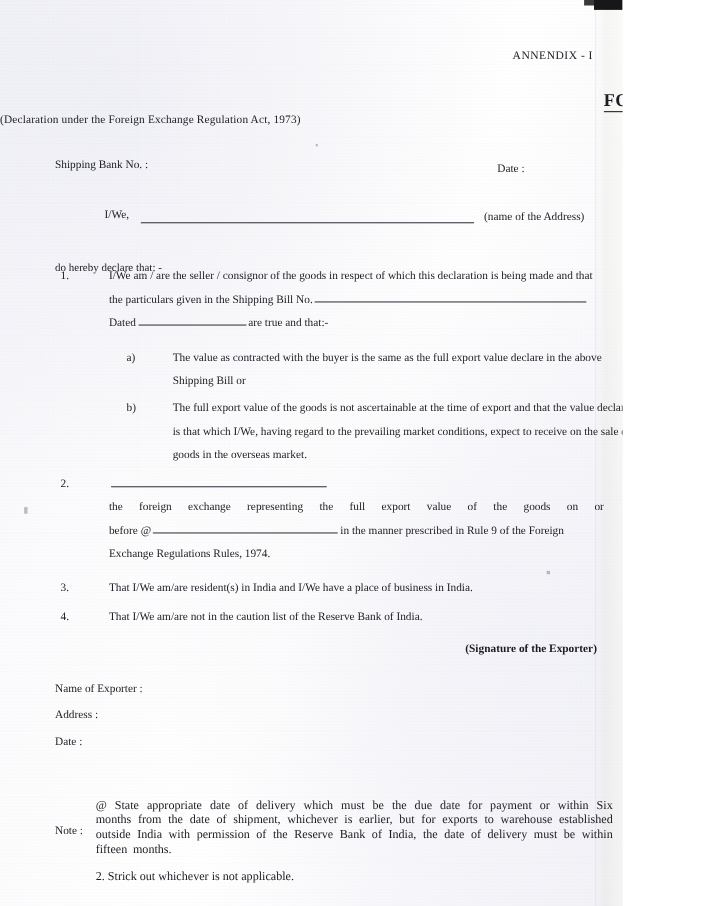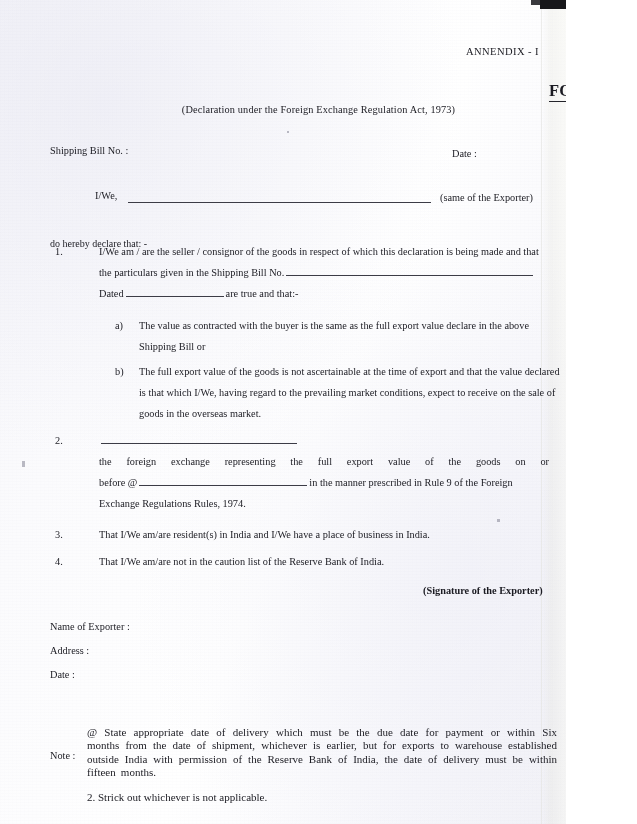--- a/index.html
+++ b/index.html
@@ -103,21 +103,20 @@
   }
   .form-title span {
     border-bottom: 1.6px solid #23232a;
     padding-bottom: 1px;
   }
   .form-subtitle {
     position: absolute;
     left: 0;
     top: 104px;
     width: 637px;
-    text-align: center;
     font-size: 10.3px;
     letter-spacing: .15px;
   }
 
   .sbill-label {
     position: absolute;
     left: 50px;
     top: 145px;
     font-size: 10.3px;
   }
@@ -200,21 +199,21 @@
     line-height: 21px;
     width: 460px;
   }
   .subclause .letter {
     position: absolute;
     left: 0;
     top: 0;
     width: 24px;
   }
   .subclause .body {
-    margin-left: 24px;
+    margin-left: 42px;
     width: 422px;
   }
   .sub-a { left: 115px; top: 315px; }
   .sub-b { left: 115px; top: 361px; }
 
   .signature {
     position: absolute;
     left: 423px;
     top: 585px;
     font-size: 10.3px;
@@ -269,27 +268,27 @@
 
   <div class="content">
 
     <div class="annexure">ANNENDIX - I</div>
 
     <div class="form-title">
       <span>FORM SDF</span>
     </div>
     <div class="form-subtitle">(Declaration under the Foreign Exchange Regulation Act, 1973)</div>
 
-    <div class="sbill-label">Shipping Bill No. :</div>
+    <div class="sbill-label">Shipping Bank No. :</div>
     <div class="date-label-top">Date :</div>
 
     <div class="iwe-row">
       <span class="lbl">I/We,</span>
       <span class="rule"></span>
-      <span class="tail">(same of the Exporter)</span>
+      <span class="tail">(name of the Address)</span>
     </div>
 
     <div class="declare-line">do hereby declare that: -</div>
 
     <div class="clause clause-1">
       <span class="num">1.</span>
       <div class="body">
         <span>I/We am / are the seller / consignor of the goods in respect of which this declaration is being made and that the particulars given in the Shipping Bill No.</span><span class="rule-inline rule-bill"></span><br>
         <span>Dated</span><span class="rule-inline rule-dated"></span><span>are true and that:-</span>
       </div>

